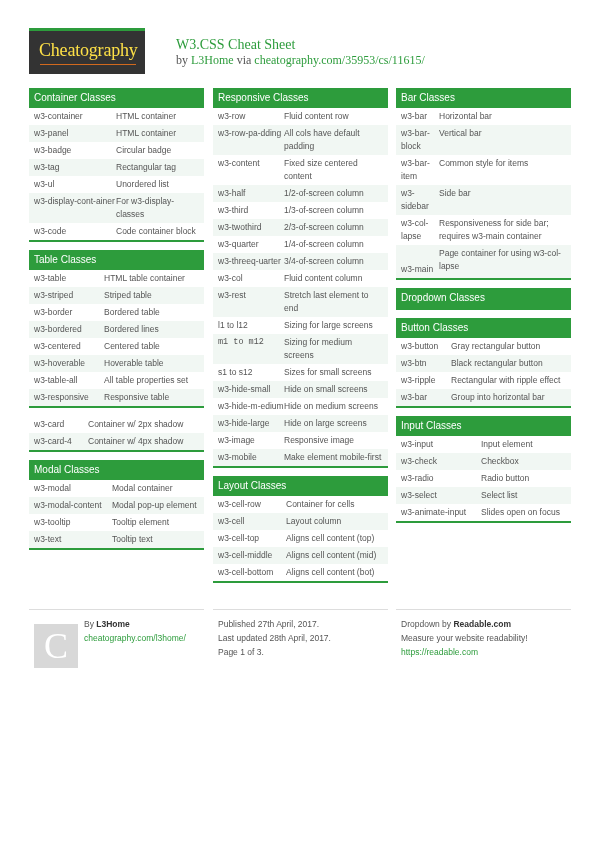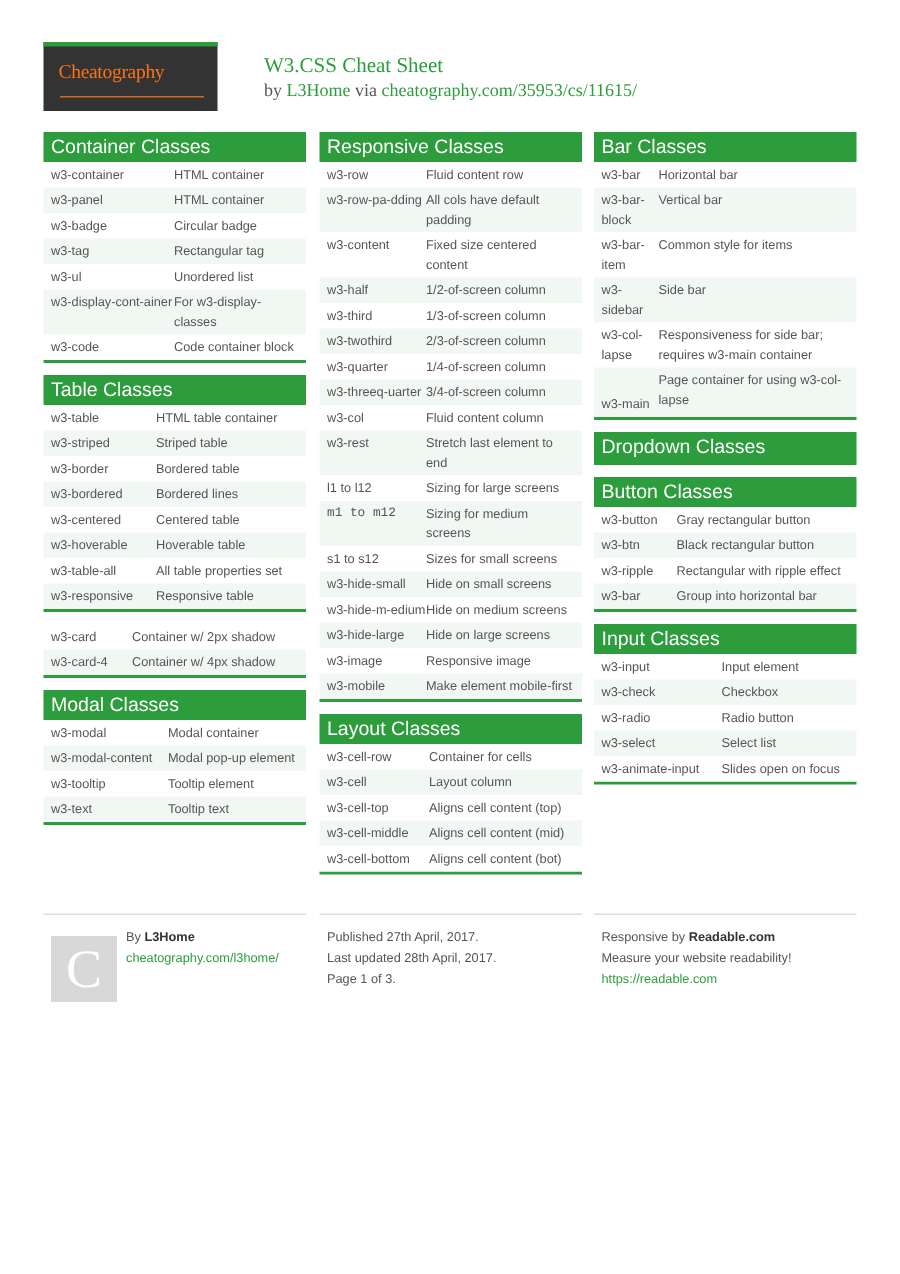--- a/index.html
+++ b/index.html
@@ -1,29 +1,29 @@
 <!DOCTYPE html>
 <html><head>
 <meta charset="utf-8">
 <style>
   html, body { margin: 0; padding: 0; background: #ffffff; }
   body { width: 600px; height: 849px; position: relative; overflow: hidden; font-family: "Liberation Sans", sans-serif; color: #444; }
   .header { position: absolute; left: 29px; top: 28px; width: 560px; height: 46px; }
   .logo { position: absolute; left: 0; top: 0; width: 116px; height: 46px; background: #333333; border-top: 3px solid #2d9c3c; box-sizing: border-box; }
-  .logo-text { position: absolute; left: 10px; top: 9px; font-family: "Liberation Serif", serif; font-size: 13px; color: #f97316; letter-spacing: -0.2px; }
+  .logo-text { position: absolute; left: 10px; top: 9px; font-family: "Liberation Serif", serif; font-size: 18px; color: #fde047; letter-spacing: -0.2px; }
   .logo-underline { position: absolute; left: 11px; top: 33px; width: 96px; height: 1px; background: #d2691e; }
   .title-block { position: absolute; left: 147px; top: 9px; }
   .sheet-title { font-family: "Liberation Serif", serif; font-size: 14px; color: #2d9c3c; line-height: 16px; }
   .sheet-sub { font-family: "Liberation Serif", serif; font-size: 12px; color: #555; line-height: 15px; }
   .sheet-sub .g { color: #2d9c3c; }
 
   .col { position: absolute; top: 88px; width: 175px; }
   .col1 { left: 29px; } .col2 { left: 213px; } .col3 { left: 396px; }
   .box { margin-bottom: 8px; border-bottom: 2px solid #2d9c3c; }
-  .box-h { background: #2d9c3c; color: #fff; font-size: 13px; padding: 0 5px; height: 20px; line-height: 20px; }
+  .box-h { background: #2d9c3c; color: #fff; font-size: 10px; padding: 0 5px; height: 20px; line-height: 20px; }
   .row { display: flex; font-size: 8.5px; line-height: 13px; padding: 2px 5px; }
   .row:nth-child(even) { background: #f1f7f3; }
   .row:nth-child(odd) { background: #ffffff; }
   .row .k { color: #555; flex: none; }
   .row .v { color: #555; flex: 1; }
 
   .footer { position: absolute; top: 609px; left: 29px; width: 542px; }
   .f-line { position: absolute; top: 0; height: 1px; background: #ddd; }
   .avatar { position: absolute; left: 5px; top: 15px; width: 44px; height: 44px; background: #d8d8d8; color: #fff; font-family: "Liberation Serif", serif; font-size: 36px; text-align: center; line-height: 44px; }
   .f-text { position: absolute; font-size: 8.5px; line-height: 14px; color: #555; }
@@ -347,17 +347,17 @@
   <div class="f-text" style="left:55px;top:8px;">
     <div><span>By</span> <b>L3Home</b></div>
     <div class="g">cheatography.com/l3home/</div>
   </div>
   <div class="f-text" style="left:189px;top:8px;">
     <div>Published 27th April, 2017.</div>
     <div>Last updated 28th April, 2017.</div>
     <div>Page 1 of 3.</div>
   </div>
   <div class="f-text" style="left:372px;top:8px;">
-    <div><span>Responsive by</span> <b>Readable.com</b></div>
+    <div><span>Dropdown by</span> <b>Readable.com</b></div>
     <div>Measure your website readability!</div>
     <div class="g">https://readable.com</div>
   </div>
 </div>
 
 </body></html>

